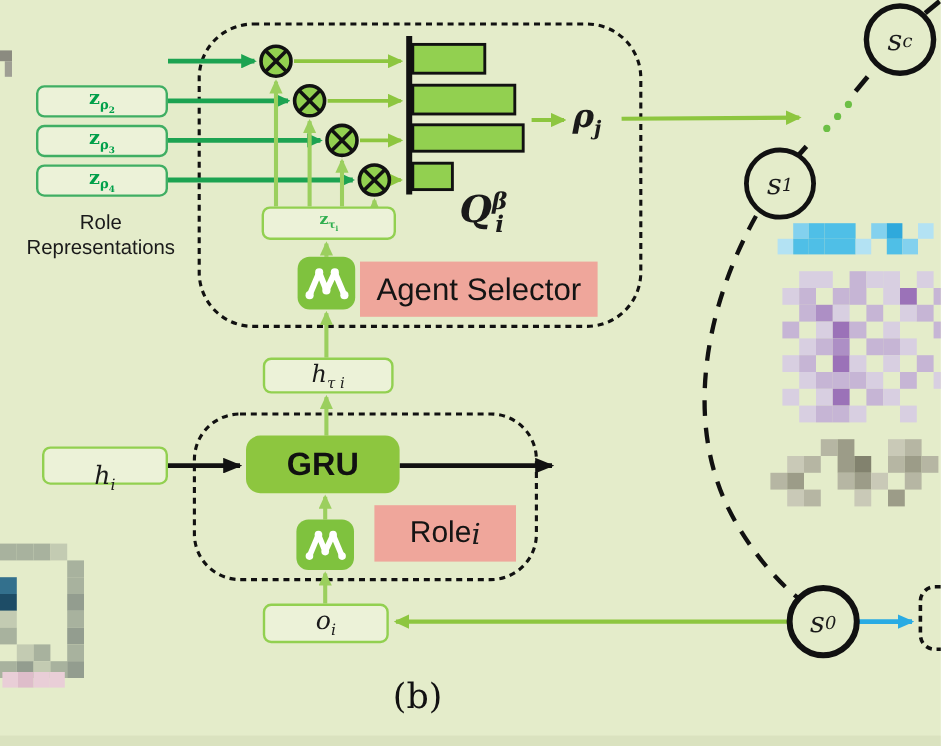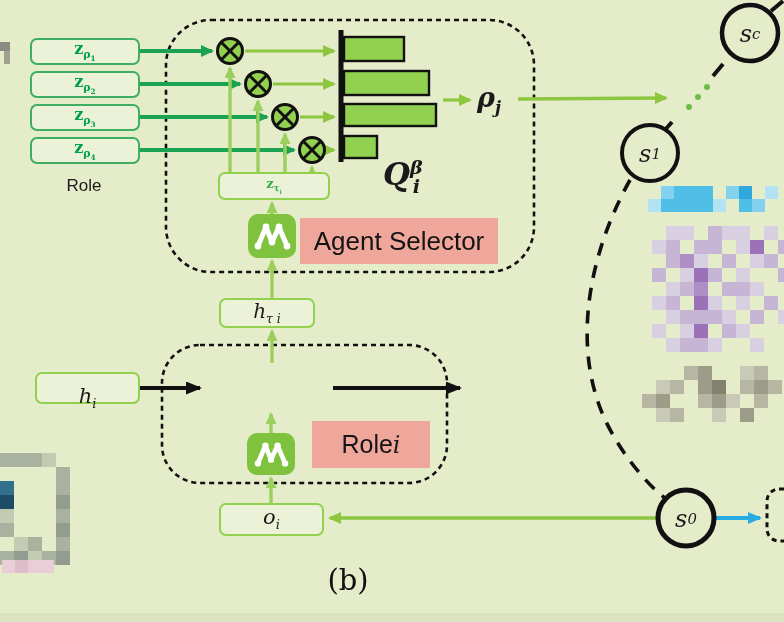--- a/index.html
+++ b/index.html
@@ -136,35 +136,33 @@
     </g>
 
     <circle cx="750" cy="33" r="28" fill="#e4ecca" stroke="#111" stroke-width="4.5"></circle>
     <circle cx="650" cy="153" r="28" fill="#e4ecca" stroke="#111" stroke-width="4"></circle>
     <circle cx="686" cy="518" r="28" fill="#e4ecca" stroke="#111" stroke-width="5"></circle>
   </svg>
 
   <div class="flagpart" style="left:0;top:42px;width:10px;height:9px;background:#8b8b80;"></div>
   <div class="flagpart" style="left:4px;top:51px;width:6px;height:13px;background:#9f9f94;"></div>
 
-  <div class="box zbox" style="left:30px;top:38px;width:110px;height:27px;">
-    <span class="zlab"><span>z</span><sub><span>ρ</span><sub>1</sub></sub></span>
-  </div>
   <div class="box zbox" style="left:30px;top:71px;width:110px;height:27px;">
     <span class="zlab"><span>z</span><sub><span>ρ</span><sub>2</sub></sub></span>
   </div>
   <div class="box zbox" style="left:30px;top:104px;width:110px;height:27px;">
     <span class="zlab"><span>z</span><sub><span>ρ</span><sub>3</sub></sub></span>
   </div>
   <div class="box zbox" style="left:30px;top:137px;width:110px;height:27px;align-items:center;">
     <span class="zlab"><span>z</span><sub><span>ρ</span><sub>4</sub></sub></span>
   </div>
 
   <div class="roleRepLabel" style="left:0;top:175px;width:168px;">
     <div>Role</div>
+    <div>Representations</div>
   </div>
 
   <div class="box" style="left:218px;top:172px;width:112px;height:28px;">
     <span class="zlab" style="font-size:13px;color:#2fae4f;"><span>z</span><sub><span>τ</span><sub>i</sub></sub></span>
   </div>
 
   <div class="abs math" style="left:383px;top:158px;font-size:31px;">
     <span>Q</span><sup>β</sup><sub style="margin-left:-10px;">i</sub>
   </div>
 
@@ -180,24 +178,27 @@
         <circle cx="20" cy="22" r="3.4" fill="#fff"></circle>
         <circle cx="27" cy="7" r="3.4" fill="#fff"></circle>
         <circle cx="35" cy="26" r="3.4" fill="#fff"></circle>
     </svg>
   </div>
 
   <div class="tag" style="left:300px;top:218px;width:198px;height:46px;font-size:26px;">
     <span>Agent Selector</span>
   </div>
 
-  <div class="box" style="left:219px;top:298px;width:96px;height:30px;">
+  <div class="box" style="left:219px;top:298px;width:109px;height:30px;">
     <span class="math" style="font-size:20px;"><span>h</span><sub>τ i</sub></span>
   </div>
 
+  <div class="abs" style="left:205px;top:363px;width:128px;height:48px;background:#8dc63f;border-radius:12px;display:flex;align-items:center;justify-content:center;font-size:27px;color:#111;">
+    <span>GRU</span>
+  </div>
 
   <div class="box" style="left:35px;top:372px;width:105px;height:32px;">
     <span class="math" style="font-size:21px;margin-top:21px;"><span>h</span><sub>i</sub></span>
   </div>
 
   <div class="mlp" style="left:247px;top:433px;height:42px;">
     <svg width="38" height="30" viewBox="0 0 40 32">
       <polyline points="6,26 14,7 20,22 27,7 35,26" fill="none" stroke="#fff" stroke-width="5" stroke-linecap="round" stroke-linejoin="round"></polyline>
       <circle cx="6" cy="26" r="3.4" fill="#fff"></circle>
         <circle cx="14" cy="7" r="3.4" fill="#fff"></circle>

